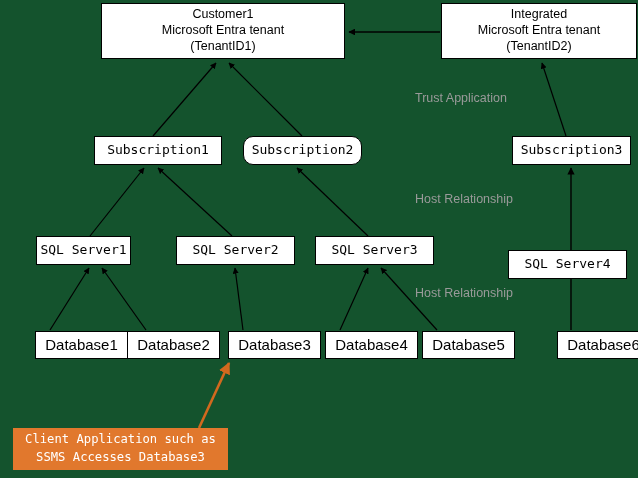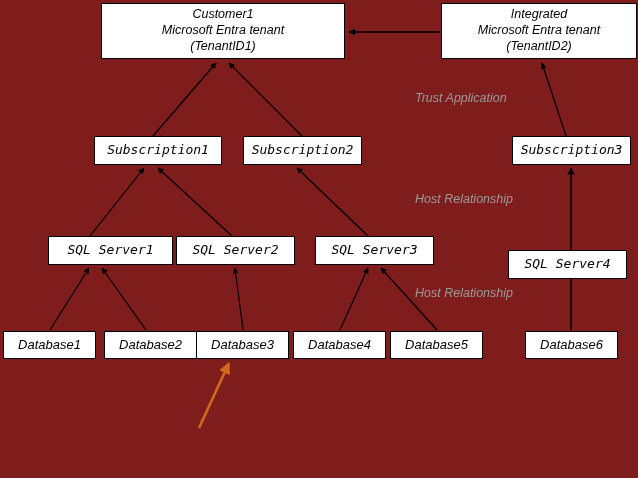--- a/index.html
+++ b/index.html
@@ -5,24 +5,23 @@
 <style>
   html, body {
     margin: 0;
     padding: 0;
     background: #ffffff;
   }
   #canvas {
     position: relative;
     width: 638px;
     height: 478px;
-    background: #7f1d1d;
+    background: #14532d;
     overflow: hidden;
     font-family: "Liberation Sans", sans-serif;
-    font-style: italic;
   }
   svg.edges {
     position: absolute;
     left: 0;
     top: 0;
     width: 638px;
     height: 478px;
     pointer-events: none;
   }
   .node {
@@ -42,21 +41,22 @@
     font-family: "Liberation Sans", sans-serif;
     font-size: 12.5px;
   }
   .node-mono {
     font-family: "DejaVu Sans Mono", "Liberation Mono", monospace;
     font-size: 13px;
     letter-spacing: 0px;
   }
   .node-db {
     font-family: "Liberation Sans", sans-serif;
-    font-size: 13px;
+    font-size: 15px;
+    margin-left: 32px;
   }
   .tenant-line { display: block; white-space: nowrap; }
   .edge-label {
     position: absolute;
     font-family: "Liberation Sans", sans-serif;
     font-size: 12.5px;
     color: #9a9a9a;
     white-space: nowrap;
   }
   .callout {
@@ -118,33 +118,37 @@
     <span class="tenant-line">(TenantID1)</span>
   </div>
 
   <div class="node node-sans" style="left:441px; top:3px; width:196px; height:56px;">
     <span class="tenant-line">Integrated</span>
     <span class="tenant-line">Microsoft Entra tenant</span>
     <span class="tenant-line">(TenantID2)</span>
   </div>
 
   <div class="node node-mono" style="left:94px; top:136px; width:128px; height:29px;">Subscription1</div>
-  <div class="node node-mono" style="left:243px; top:136px; width:119px; height:29px;">Subscription2</div>
+  <div class="node node-mono" style="left:243px; top:136px; width:119px; height:29px;border-radius:10px;">Subscription2</div>
   <div class="node node-mono" style="left:512px; top:136px; width:119px; height:29px;">Subscription3</div>
 
-  <div class="node node-mono" style="left:48px; top:236px; width:125px; height:29px;">SQL Server1</div>
+  <div class="node node-mono" style="left:36px; top:236px; width:95px; height:29px;">SQL Server1</div>
   <div class="node node-mono" style="left:176px; top:236px; width:119px; height:29px;">SQL Server2</div>
   <div class="node node-mono" style="left:315px; top:236px; width:119px; height:29px;">SQL Server3</div>
   <div class="node node-mono" style="left:508px; top:250px; width:119px; height:29px;">SQL Server4</div>
 
   <div class="node node-db" style="left:3px; top:331px; width:93px; height:28px;">Database1</div>
-  <div class="node node-db" style="left:104px; top:331px; width:93px; height:28px;">Database2</div>
+  <div class="node node-db" style="left:95px; top:331px; width:93px; height:28px;">Database2</div>
   <div class="node node-db" style="left:196px; top:331px; width:93px; height:28px;text-align:center;">Database3</div>
   <div class="node node-db" style="left:293px; top:331px; width:93px; height:28px;">Database4</div>
   <div class="node node-db" style="left:390px; top:331px; width:93px; height:28px;">Database5</div>
   <div class="node node-db" style="left:525px; top:331px; width:93px; height:28px;">Database6</div>
 
   <div class="edge-label" style="left:415px; top:91px;">Trust Application</div>
   <div class="edge-label" style="left:415px; top:192px;">Host Relationship</div>
   <div class="edge-label" style="left:415px; top:286px;">Host Relationship</div>
 
+  <div class="callout" style="left:13px; top:428px; width:215px; height:42px;">
+    <span>Client Application such as</span>
+    <span>SSMS Accesses Database3</span>
+  </div>
 
 </div>
 
 </body></html>

